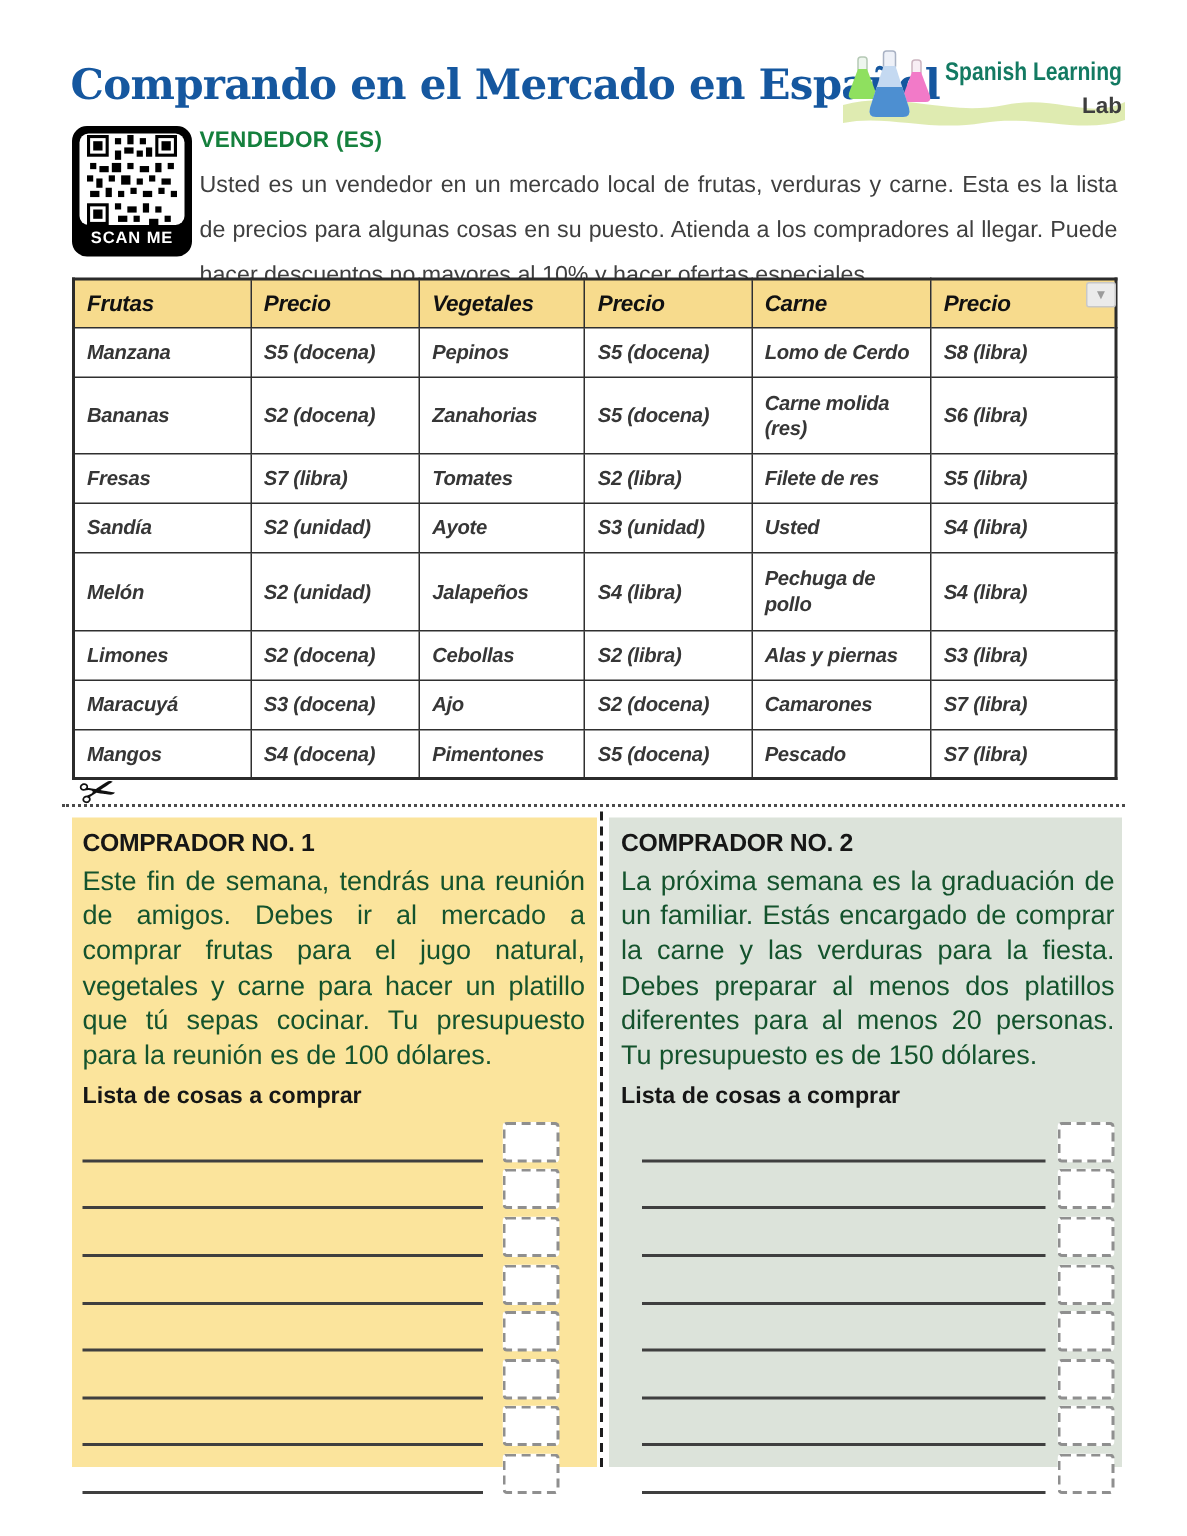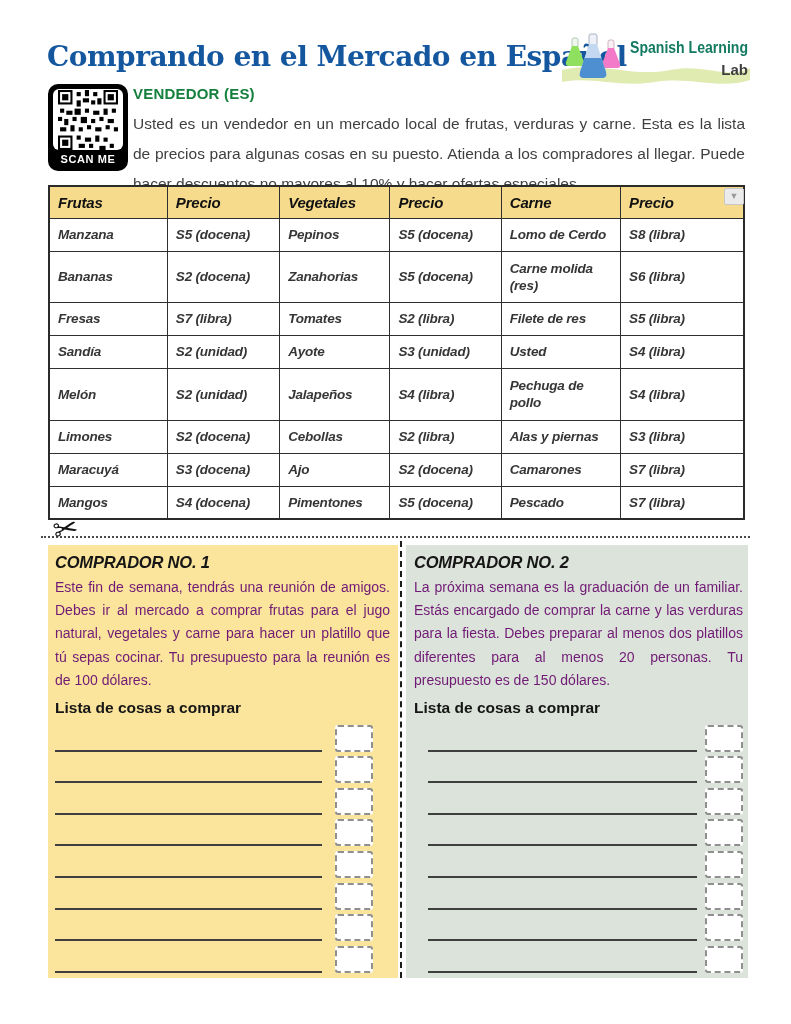--- a/index.html
+++ b/index.html
@@ -65,22 +65,22 @@
   .cutline{position:absolute;left:41px;top:536px;width:709px;border-top:2px dotted #4a4a4a;}
   .scissors{
     position:absolute;left:53px;top:511px;font-size:30px;color:#111;
     transform:rotate(-12deg);font-family:"DejaVu Sans",sans-serif;
   }
   
   .divider{position:absolute;left:400px;top:541px;height:437px;border-left:2px dashed #1d1d1d;}
   .panel{position:absolute;top:545px;height:433px;box-sizing:border-box;}
   .panel-left{left:48px;width:350px;background:var(--panel-yellow);padding:8px 8px 8px 7px;}
   .panel-right{left:406px;width:342px;background:var(--panel-green);padding:8px 5px 8px 8px;}
-  .panel h3{margin:0 0 4px;font-size:16.5px;color:#161616;letter-spacing:-0.2px;font-style:italic;}
-  .panel p{margin:0;font-size:14px;line-height:23.2px;text-align:justify;color:#701a75;}
+  .panel h3{margin:0 0 4px;font-size:16.5px;color:#161616;letter-spacing:-0.2px;}
+  .panel p{margin:0;font-size:18px;line-height:23.2px;text-align:justify;color:#14532d;}
   .list-heading{margin:7px 0 0;font-size:15.5px;font-weight:bold;color:#161616;}
   .list-rows{margin-top:3px;}
   .list-row{display:flex;align-items:flex-end;height:31.6px;}
   .write-line{flex:1;border-bottom:2px solid #3f3f3f;}
   .checkbox{
     width:38px;height:27px;flex:0 0 38px;background:#fff;
     border:2px dashed #8f8f8f;border-radius:3px;box-sizing:border-box;
   }
   .panel-left .write-line{margin-right:13px;}
   .panel-left .checkbox{margin-right:17px;}

